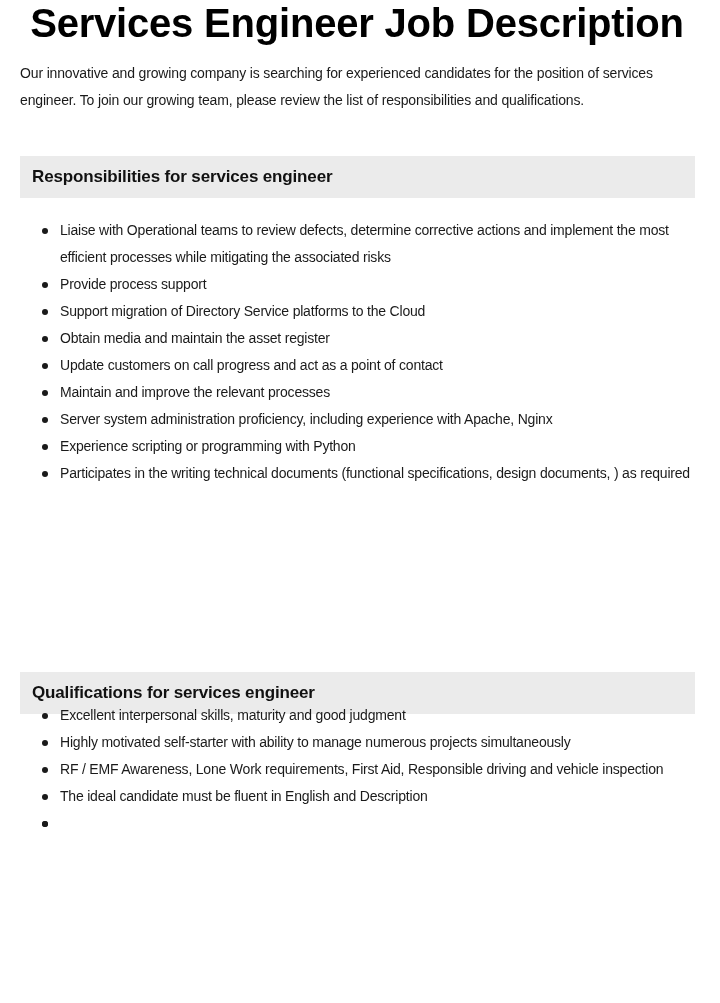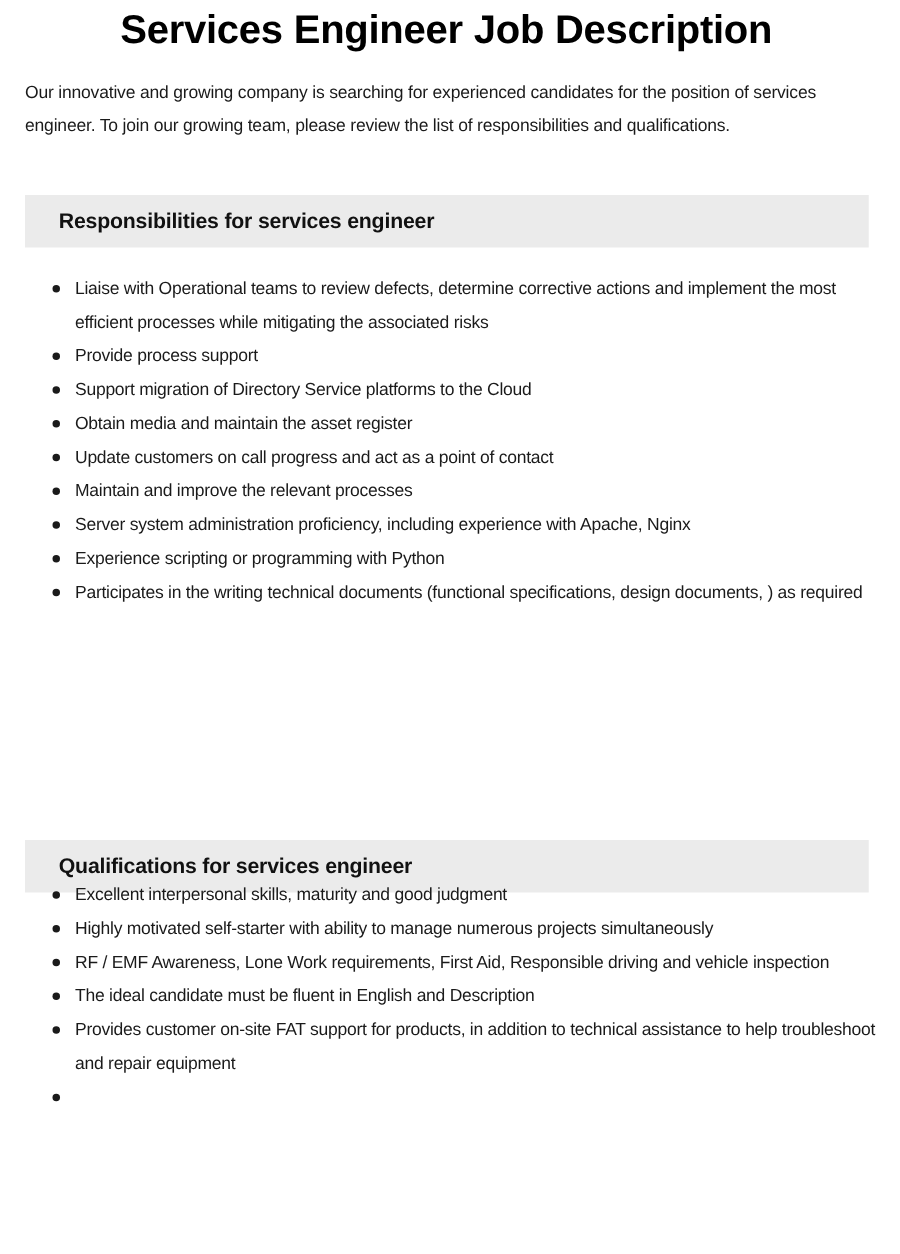--- a/index.html
+++ b/index.html
@@ -18,21 +18,21 @@
       position: relative;
       width: 720px;
       height: 1003px;
     }
     .title {
       position: absolute;
       left: 0;
       top: 1px;
       width: 714px;
       text-align: center;
-      font-size: 32px;
+      font-size: 40px;
       font-weight: bold;
       line-height: 44px;
       color: #000000;
       letter-spacing: -0.2px;
     }
     .intro {
       position: absolute;
       left: 20px;
       top: 60px;
       width: 680px;
@@ -40,21 +40,21 @@
       line-height: 27px;
       color: #1a1a1a;
       letter-spacing: -0.15px;
     }
     .section-header {
       position: absolute;
       left: 20px;
       width: 675px;
       height: 42px;
       background: #ebebeb;
-      padding-left: 27px;
+      padding-left: 12px;
       font-size: 17px;
       font-weight: bold;
       line-height: 42px;
       color: #111111;
       letter-spacing: -0.15px;
     }
     .list {
       position: absolute;
       left: 0;
       width: 715px;
@@ -102,17 +102,17 @@
     <li><span class="bullet"></span><span>Participates in the writing technical documents (functional specifications, design documents, ) as required</span></li>
   </ul>
 
   <h2 class="section-header" style="top:672px;">Qualifications for services engineer</h2>
 
   <ul class="list" style="top:702px;">
     <li><span class="bullet"></span><span>Excellent interpersonal skills, maturity and good judgment</span></li>
     <li><span class="bullet"></span><span>Highly motivated self-starter with ability to manage numerous projects simultaneously</span></li>
     <li><span class="bullet"></span><span>RF / EMF Awareness, Lone Work requirements, First Aid, Responsible driving and vehicle inspection</span></li>
     <li><span class="bullet"></span><span>The ideal candidate must be fluent in English and Description</span></li>
-    <li><span class="bullet"></span><span>Provides customer on-site FAT support for products, in addition to technical assistance to help troubleshoot and repair equipment</span></li>
+    <li><span class="bullet"></span></li>
     <li><span class="bullet"></span></li>
   </ul>
 
 </div>
 
 </body></html>

